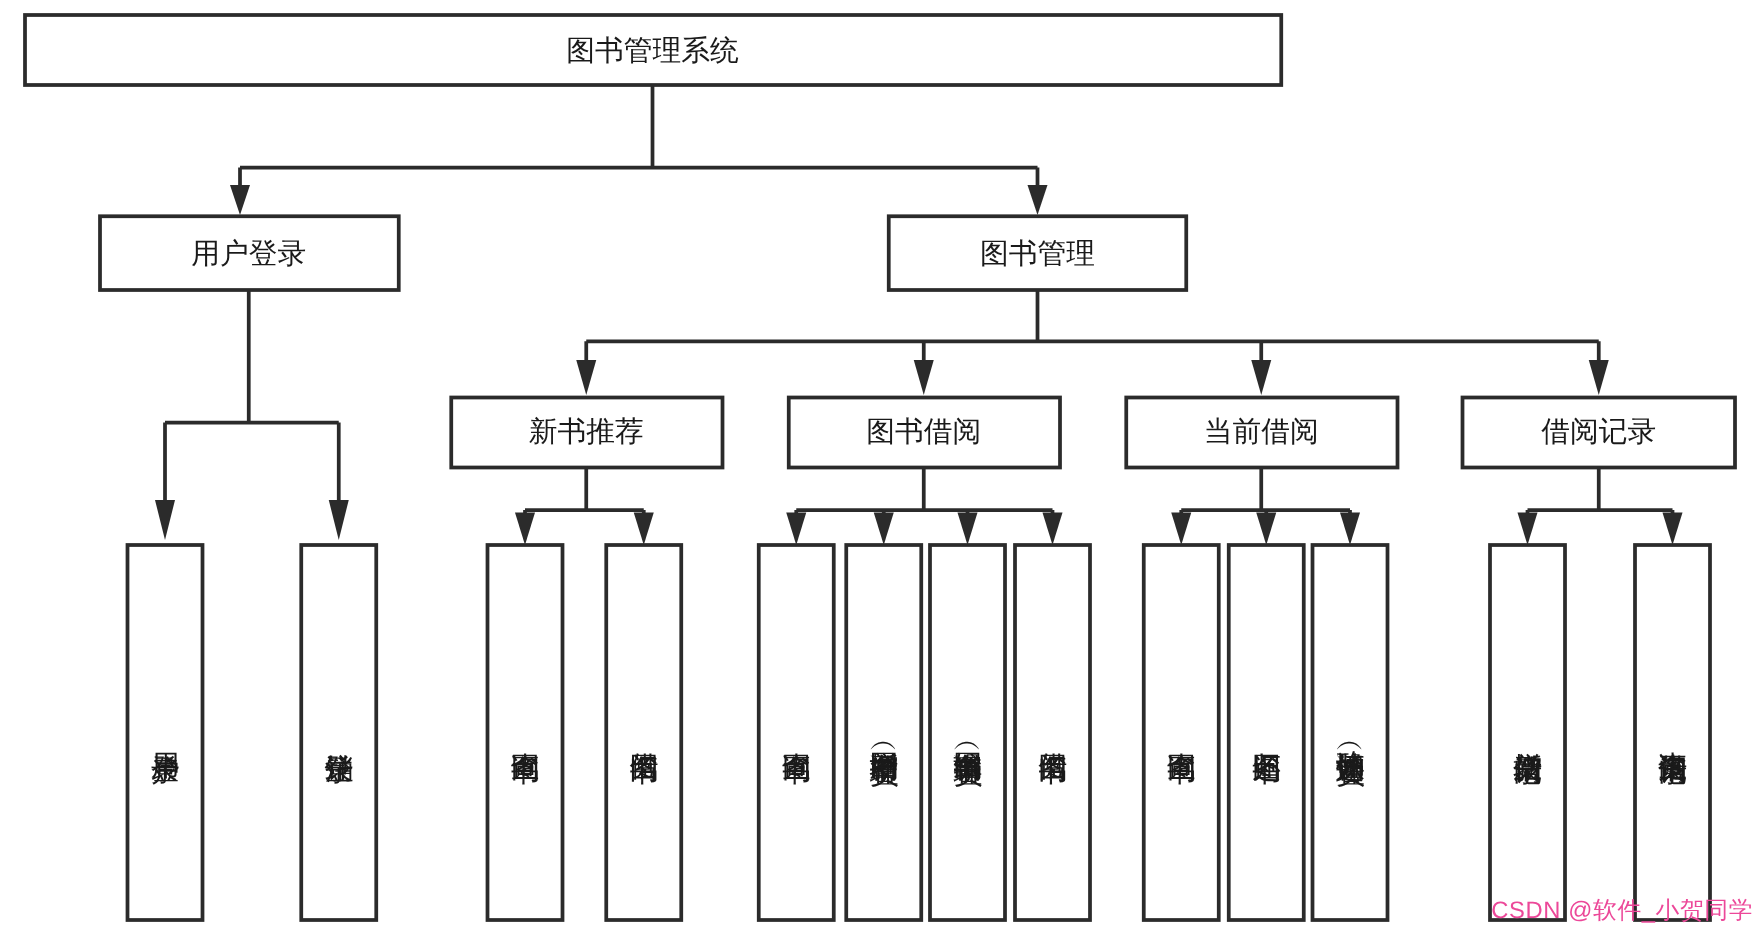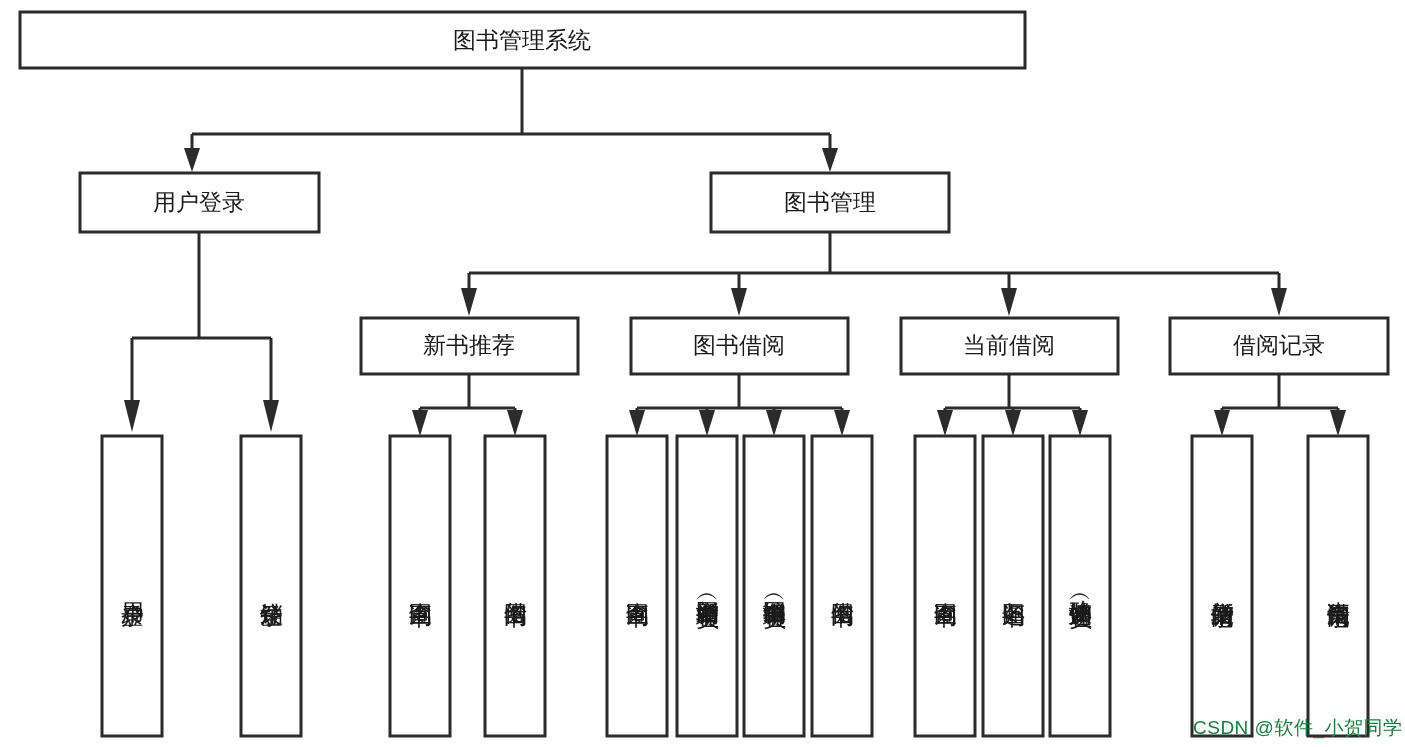--- a/index.html
+++ b/index.html
@@ -61,21 +61,21 @@
     display: flex;
     align-items: center;
     justify-content: center;
     white-space: nowrap;
     pointer-events: none;
   }
   .watermark {
     position: absolute;
     font-family: "Liberation Sans", "DejaVu Sans", sans-serif;
     font-size: 19px;
-    color: #15803d;
+    color: #ec4899;
     white-space: nowrap;
     letter-spacing: 0.5px;
   }
 </style>
 </head>
 <body>
 
 <div id="diagram-root">
 
   <svg id="flow-svg" viewBox="0 0 1405 747">

